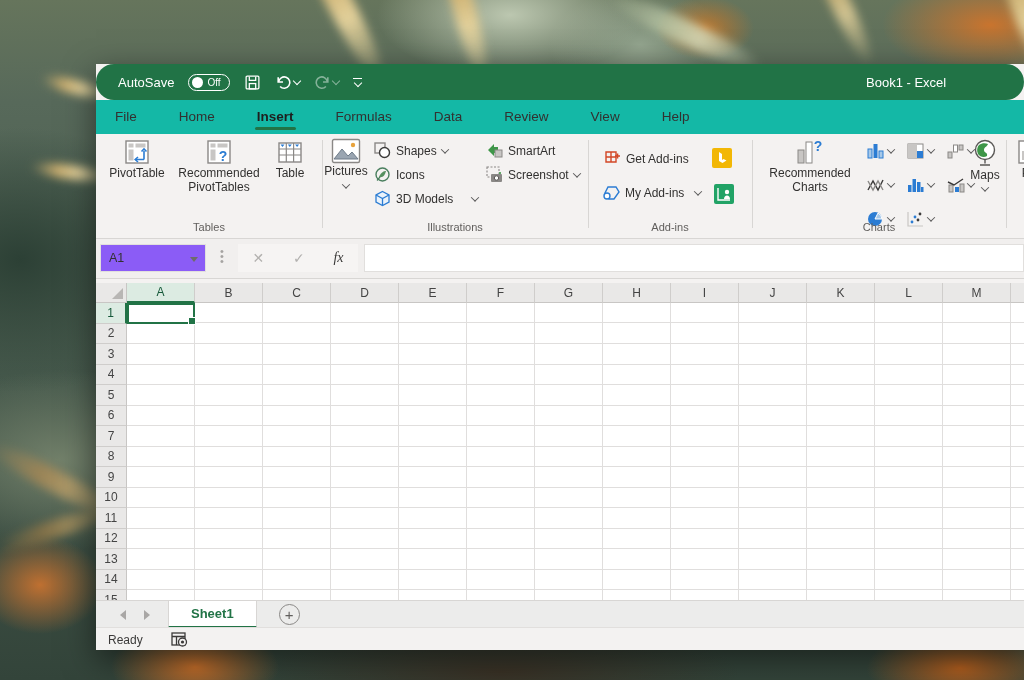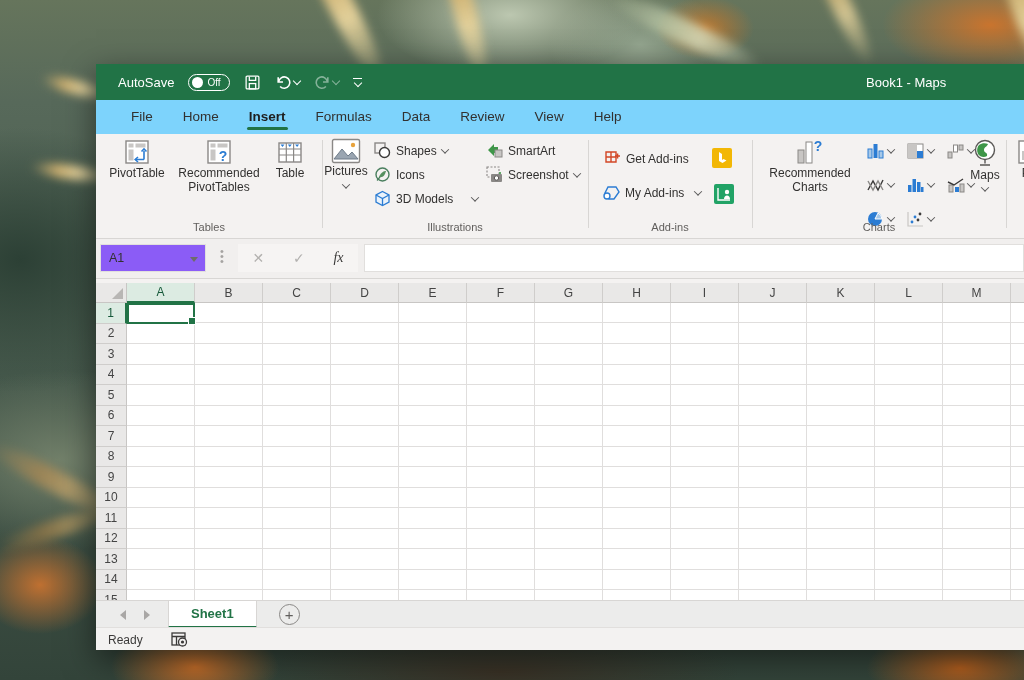--- a/index.html
+++ b/index.html
@@ -20,36 +20,36 @@
       radial-gradient(ellipse 200px 120px at 60px 460px,#72806a 0%,rgba(114,128,106,0) 75%),
       radial-gradient(ellipse 300px 60px at 500px 672px,#3a3226 0%,rgba(58,50,38,0) 80%),
       linear-gradient(180deg,#66755c 0%,#57695a 15%,#475a4d 55%,#33443a 100%);}
   .blob{position:absolute;filter:blur(5px);}
   .leaf{background:linear-gradient(90deg,rgba(205,176,112,0),#cdb070 35%,#e2d09a 60%,rgba(205,176,112,0));
         border-radius:50%;}
   
   .window{position:absolute;left:96px;top:64px;width:928px;height:586px;background:#f4f2f1;
           box-shadow:0 10px 30px rgba(0,0,0,.5);overflow:hidden;}
   
-  .titlebar{position:absolute;left:0;top:0;right:0;height:36px;background:#217346;color:#fff;}
+  .titlebar{position:absolute;left:0;top:0;right:0;height:36px;background:#217346;color:#fff;border-radius:18px;}
   .qat{position:absolute;left:22px;top:0;height:36px;display:flex;align-items:center;gap:14px;}
   .autosave-lbl{font-size:13px;color:#fff;}
   .toggle{width:42px;height:17px;border:1px solid #fff;border-radius:9px;display:flex;align-items:center;
           padding:0 3px;gap:4px;box-sizing:border-box;}
   .knob{width:11px;height:11px;border-radius:50%;background:#fff;}
   .toggle-state{font-size:10px;color:#fff;}
   .qat-btn{display:flex;align-items:center;gap:2px;}
   .chev-w{width:5px;height:5px;border-right:1.3px solid #fff;border-bottom:1.3px solid #fff;
           transform:rotate(45deg);display:inline-block;margin-top:-3px;}
   .dim{opacity:.45;}
   .win-title{position:absolute;left:770px;top:0;height:36px;display:flex;align-items:center;
              font-size:13px;color:#fff;white-space:nowrap;}
   
-  .menubar{position:absolute;left:0;top:36px;right:0;height:34px;background:#7dd3fc;
-           display:flex;align-items:center;padding-left:20px;gap:0;}
+  .menubar{position:absolute;left:0;top:36px;right:0;height:34px;background:#14b8a6;
+           display:flex;align-items:center;padding-left:4px;gap:12px;}
   .mtab{font-size:13.5px;color:#323130;padding:8px 15px 9px;position:relative;cursor:default;}
   .mtab.active{font-weight:bold;color:#1e1e1e;}
   .mtab.active::after{content:"";position:absolute;left:13px;right:13px;bottom:3px;height:3px;
                       border-radius:2px;background:#217346;}
   
   .ribbon{position:absolute;left:0;top:70px;right:0;height:104px;background:#f4f2f1;
           border-bottom:1px solid #d8d6d4;}
   .gsep{position:absolute;top:6px;bottom:10px;width:1px;background:#d8d6d4;}
   .group-label{position:absolute;bottom:5px;font-size:11px;color:#605e5c;text-align:center;}
   .bigbtn{position:absolute;top:4px;display:flex;flex-direction:column;align-items:center;cursor:default;}
@@ -153,21 +153,21 @@
           <path d="M13 3v4.5H8.5" fill="none" stroke="#fff" stroke-width="1.5"></path>
           <path d="M12.6 7.5a5.3 5.3 0 1 0-1.4 4.2" fill="none" stroke="#fff" stroke-width="1.5"></path>
         </svg>
         <span class="chev-w"></span>
       </span>
       <span class="qat-btn" style="flex-direction:column;gap:1px;">
         <span style="width:9px;height:1.4px;background:#fff;display:block;"></span>
         <span class="chev-w" style="margin-top:0;"></span>
       </span>
     </div>
-    <div class="win-title">Book1 - Maps</div>
+    <div class="win-title">Book1 - Excel</div>
   </div>
 
   <div class="menubar">
     <span class="mtab">File</span>
     <span class="mtab">Home</span>
     <span class="mtab active">Insert</span>
     <span class="mtab">Formulas</span>
     <span class="mtab">Data</span>
     <span class="mtab">Review</span>
     <span class="mtab">View</span>

